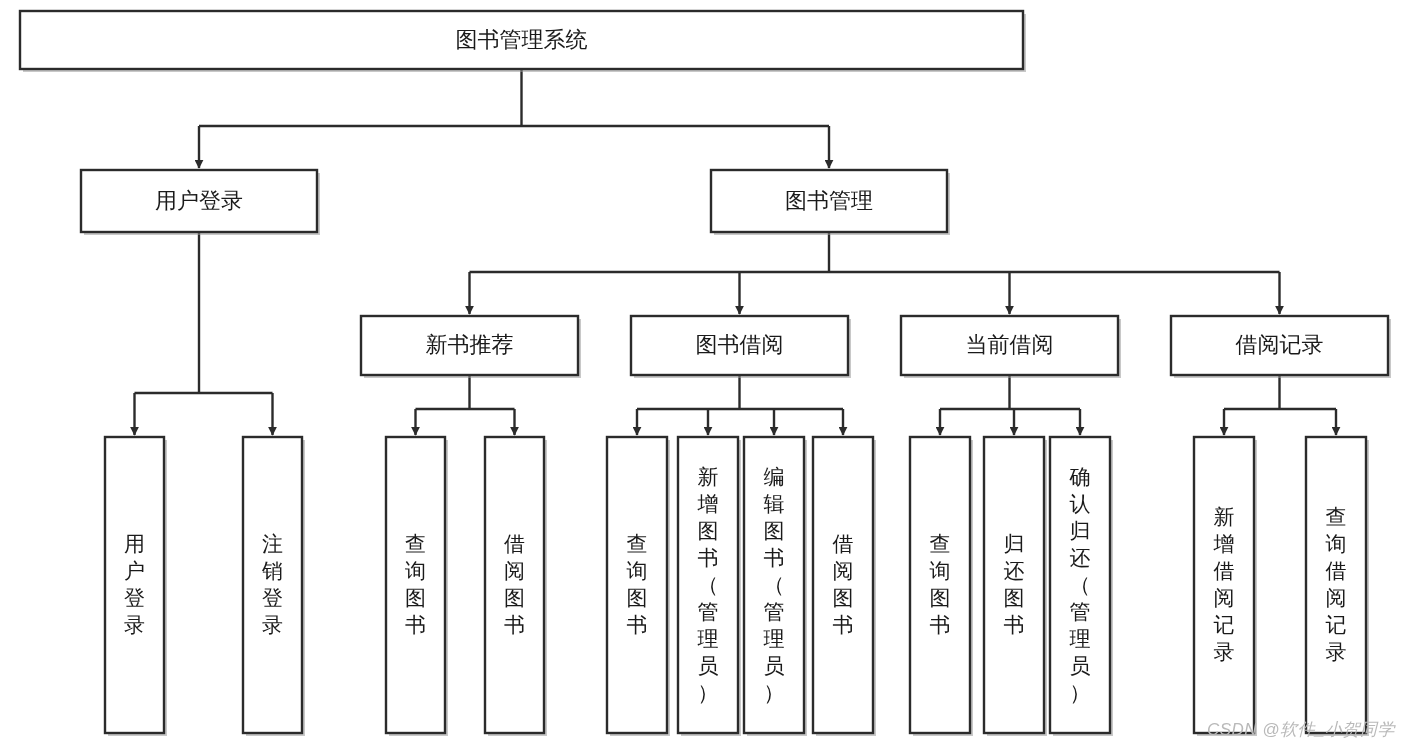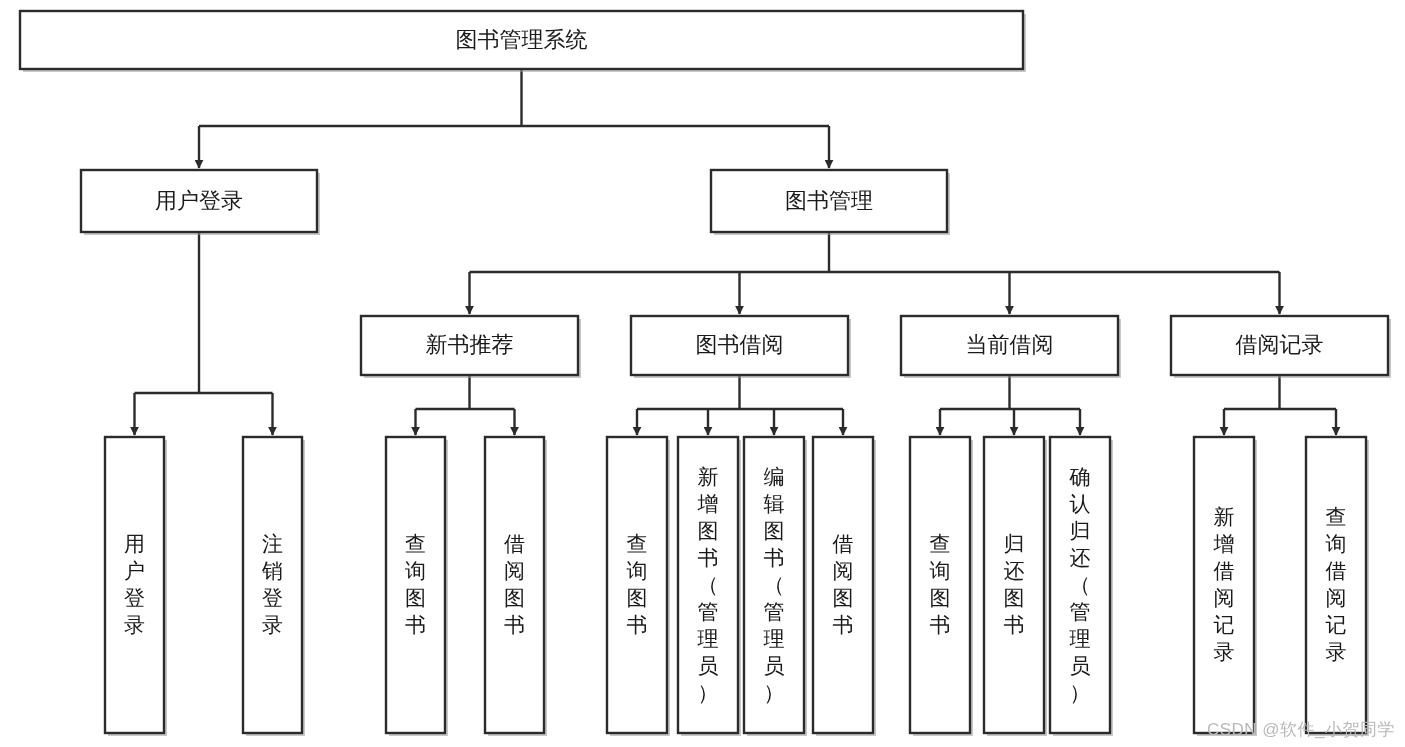--- a/index.html
+++ b/index.html
@@ -18,20 +18,21 @@
   }
   .leaf-label{
     fill:#1a1a1a;font-family:"Liberation Sans","DejaVu Sans",sans-serif;
     font-size:21px;text-anchor:middle;
   }
   .watermark{
     position:absolute;right:10px;bottom:6px;
     font-family:"Liberation Sans","DejaVu Sans",sans-serif;
     font-size:17px;color:#b9b9b9;letter-spacing:.5px;white-space:nowrap;
     user-select:none;
+    font-style:italic;
   }
 </style>
 </head>
 <body>
 
 <div id="diagram-root">
   <svg class="flow" id="flow-svg" viewBox="0 0 1405 747">
     <defs>
       <marker id="arrowhead" markerWidth="9" markerHeight="9" refX="8.2" refY="4.5" orient="auto" markerUnits="userSpaceOnUse">
         <path d="M0,0 L9,4.5 L0,9 Z" fill="#2b2b2b"></path>

